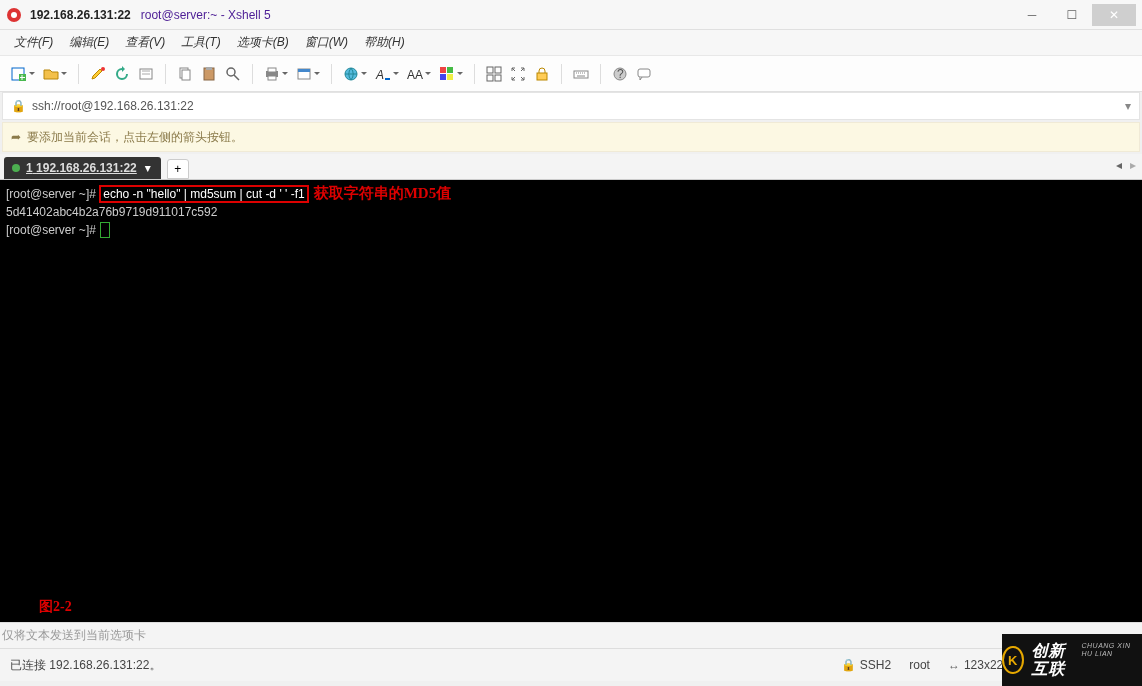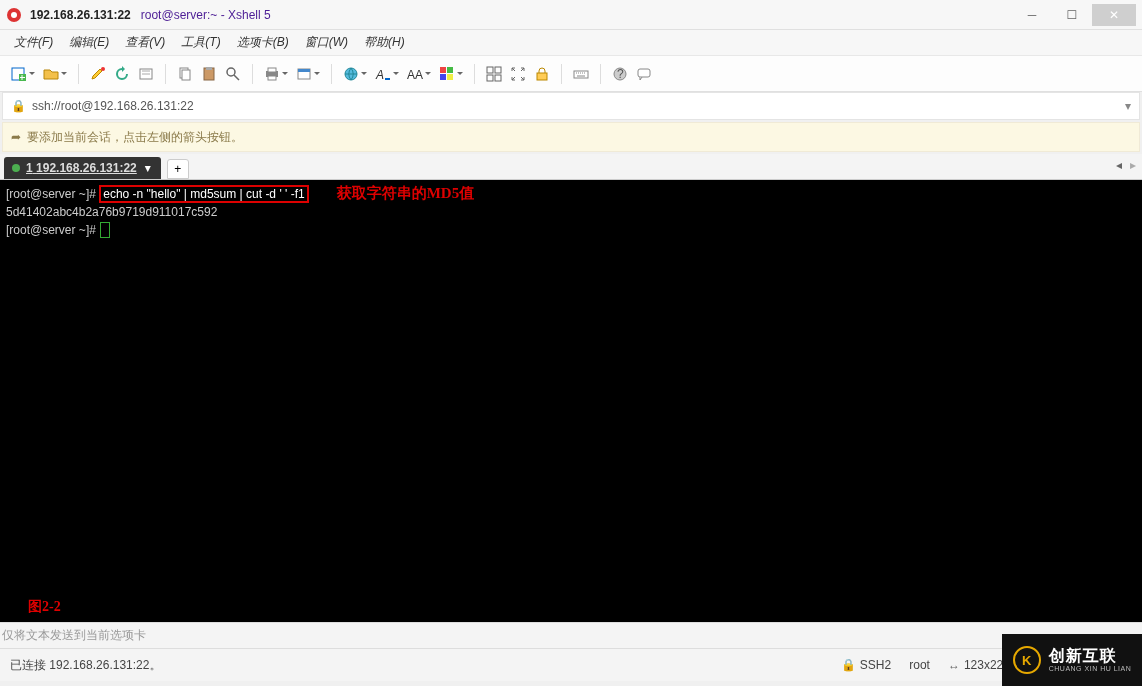--- a/index.html
+++ b/index.html
@@ -40,36 +40,36 @@
 .tabstrip .tab { background: #333; color: #ddd; padding: 4px 10px 4px 8px; border-radius: 3px 3px 0 0; display: flex; align-items: center; font-size: 12px; height: 22px; }
 .tabstrip .tab .dot { width: 8px; height: 8px; background: #4caf50; border-radius: 50%; margin-right: 6px; }
 .tabstrip .tab .label { font-weight: bold; text-decoration: underline; }
 .tabstrip .addtab { width: 22px; height: 20px; background: #fff; border: 1px solid #ccc; display: flex; align-items: center; justify-content: center; margin-left: 4px; border-radius: 3px 3px 0 0; }
 .tabstrip .navarrows { position: absolute; right: 6px; top: 4px; display: flex; gap: 8px; color: #aaa; }
 .tabstrip .navarrows span:first-child { color:#666; }
 
 
 .terminal { background: #000; color: #ccc; font-family: "Courier New", monospace; font-size: 14px; padding: 4px 6px; white-space: pre; height: 442px; position: relative; line-height: 18px; }
 .terminal .cmd-box { border: 2px solid #d00; padding: 0 2px; color: #fff; }
-.terminal .annot { color: #d00; font-weight: bold; margin-left: 28px; font-family: "Microsoft YaHei"; font-size: 15px; }
+.terminal .annot { color: #d00; font-weight: bold; margin-left: 5px; font-family: "Microsoft YaHei"; font-size: 15px; }
 .terminal .cursor { display: inline-block; width: 8px; height: 14px; outline: 1px solid #3a3; vertical-align: middle; margin-left: 2px; }
-.terminal .figlabel { position: absolute; left: 10px; bottom: 6px; color: #d00; font-weight: bold; font-family: "Microsoft YaHei"; font-size: 14px; padding-left: 18px; }
+.terminal .figlabel { position: absolute; left: 21px; bottom: 6px; color: #d00; font-weight: bold; font-family: "Microsoft YaHei"; font-size: 14px; padding-left: 18px; }
 
 
 .inputbar { height: 26px; background: #f4f4f4; display: flex; align-items: center; padding: 0 2px; color: #999; border-top: 1px solid #ddd; }
 .statusbar { height: 26px; background: #f4f4f4; display: flex; align-items: center; padding: 16px 10px; color: #444; border-top: 1px solid #ddd; gap: 18px; }
 .statusbar .seg { display: flex; align-items: center; gap: 4px; }
 .statusbar .spacer { flex: 1; }
 .statusbar .ico { color: #666; }
 
 
 .logo { position: absolute; right: 0; bottom: 0; width: 140px; height: 52px; background: #111; color: #fff; display: flex; align-items: center; justify-content: center; font-size: 14px; }
 .logo .orb { width: 28px; height: 28px; border: 2px solid #e6a800; border-radius: 50%; margin-right: 8px; display:flex; align-items:center; justify-content:center; }
 .logo .orb span { color:#e6a800; font-weight:bold; font-size:13px;}
-.logo .txt { display:flex; flex-direction:column; line-height:1.1; }
+.logo .txt { display:flex; flex-direction:row; line-height:1.1;font-style:italic; }
 .logo .txt .main { font-size: 16px; font-weight: bold; letter-spacing: 1px; }
 .logo .txt .sub { font-size: 7px; color: #bbb; letter-spacing: 0.5px; }
 
 svg { display: block; }
 </style>
 </head>
 <body>
 
 <div class="titlebar">
   <span class="app-icon">

